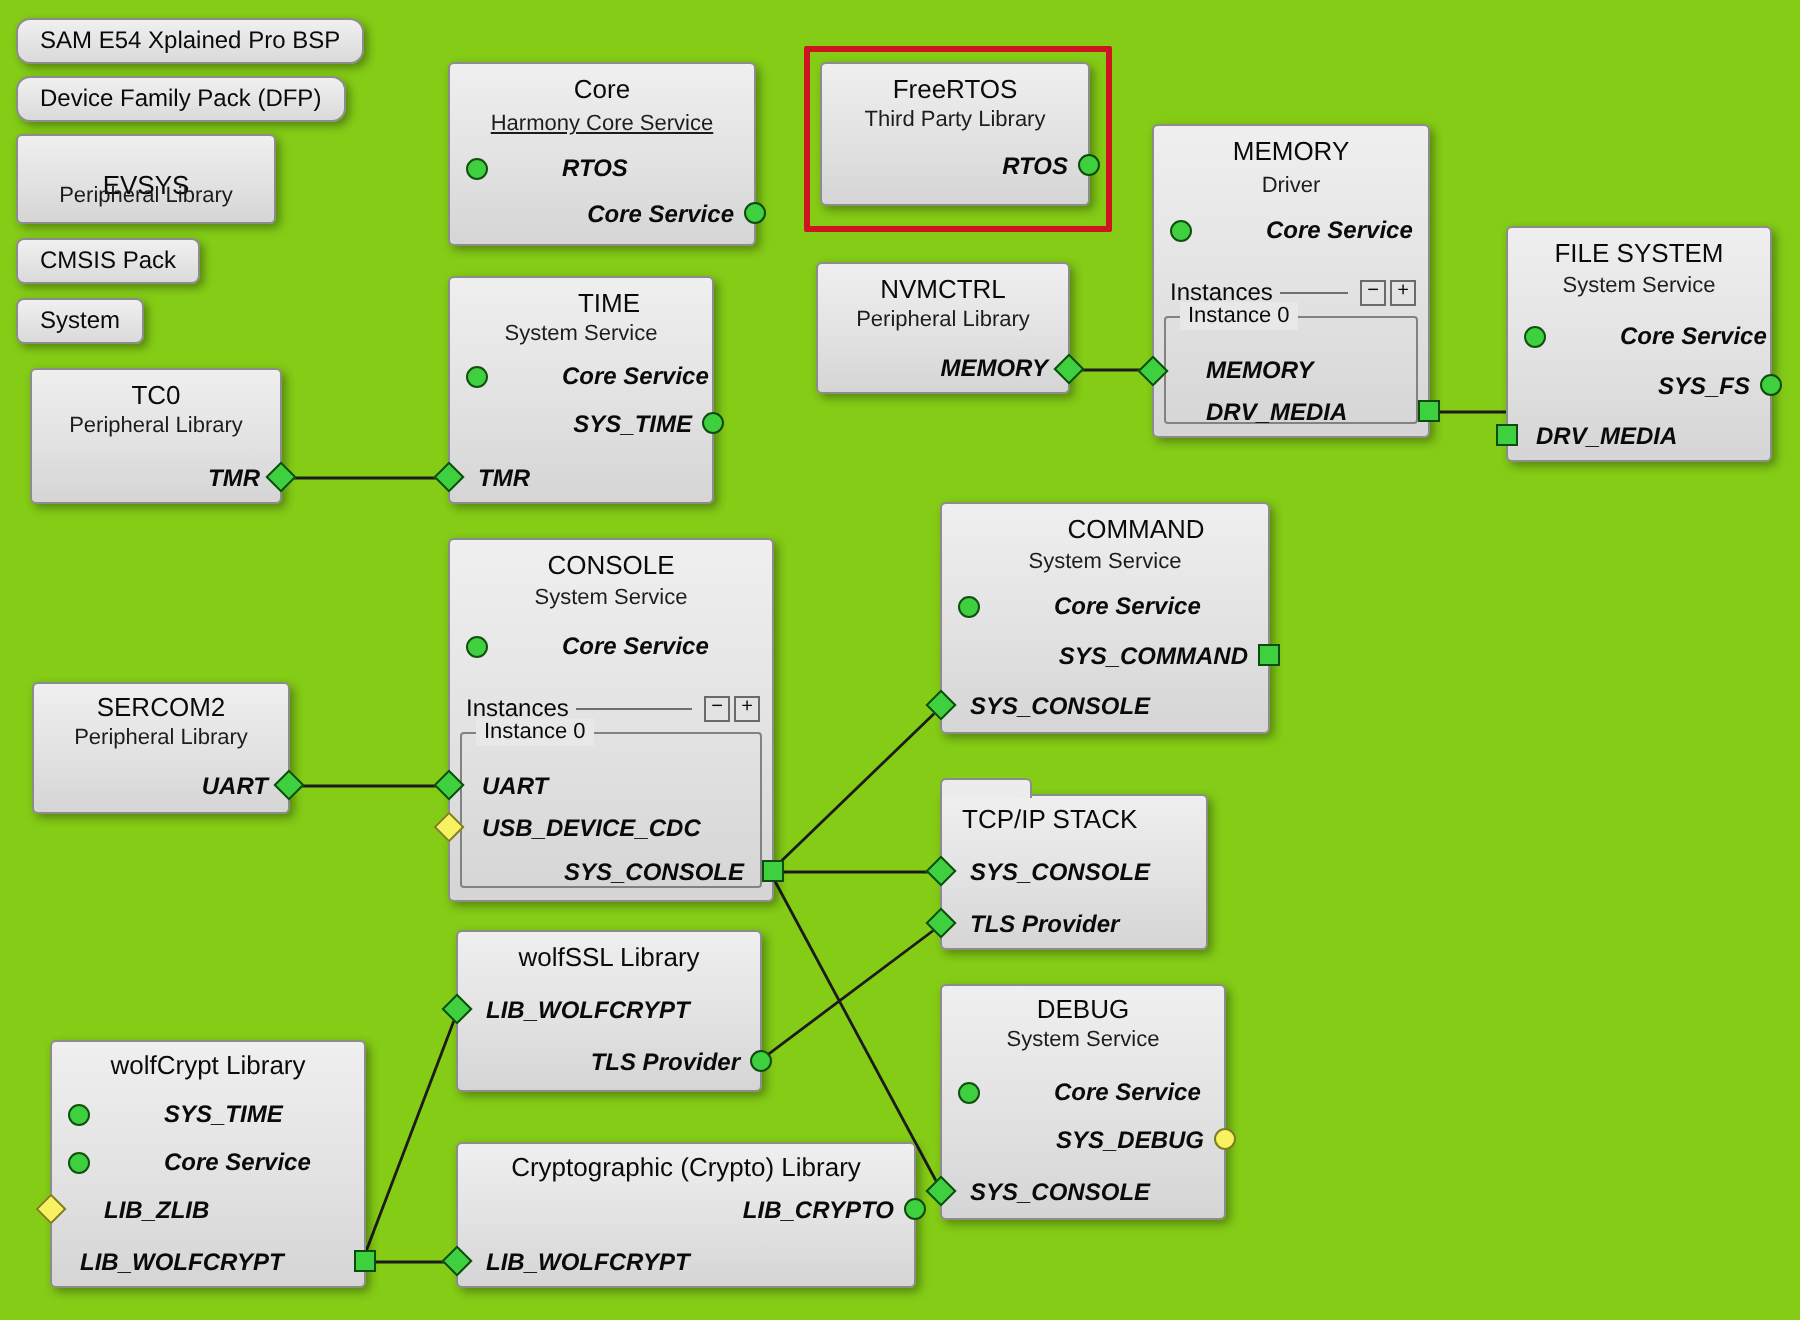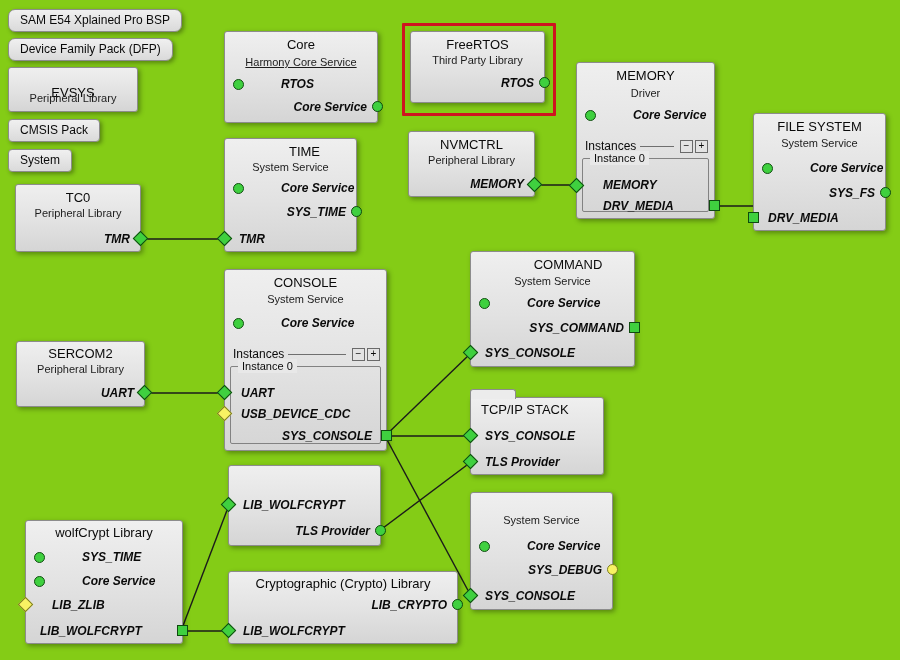--- a/index.html
+++ b/index.html
@@ -206,27 +206,29 @@
   <div class="node" style="left:470px;top:397px;width:132px;height:76px;border-top-left-radius:0;">
     <div class="tab"></div>
     <div class="b-title tl" style="top:3px;">TCP/IP STACK</div>
     <div class="row lft" style="top:29px;">SYS_CONSOLE</div>
     <span class="pin d g el" style="top:32px;"></span>
     <div class="row lft" style="top:55px;">TLS Provider</div>
     <span class="pin d g el" style="top:58px;"></span>
   </div>
 
   <div class="node" style="left:228px;top:465px;width:151px;height:79px;">
+    <div class="b-title" style="top:4px;">wolfSSL Library</div>
     <div class="row lft" style="top:30px;">LIB_WOLFCRYPT</div>
     <span class="pin d g el" style="top:33px;"></span>
     <div class="row rgt" style="top:56px;">TLS Provider</div>
     <span class="pin c g er" style="top:59px;"></span>
   </div>
 
   <div class="node" style="left:470px;top:492px;width:141px;height:116px;">
+    <div class="b-title" style="top:3px;">DEBUG</div>
     <div class="b-sub" style="top:19px;">System Service</div>
     <div class="row dotted" style="top:44px;">
       <span class="dot g"></span>
       <span>Core Service</span>
     </div>
     <div class="row rgt" style="top:68px;">SYS_DEBUG</div>
     <span class="pin c y er" style="top:71px;"></span>
     <div class="row lft" style="top:94px;">SYS_CONSOLE</div>
     <span class="pin d g el" style="top:97px;"></span>
   </div>

